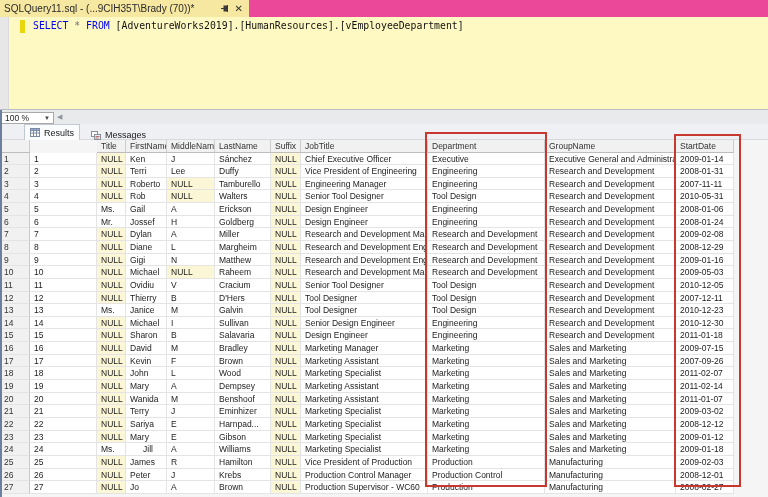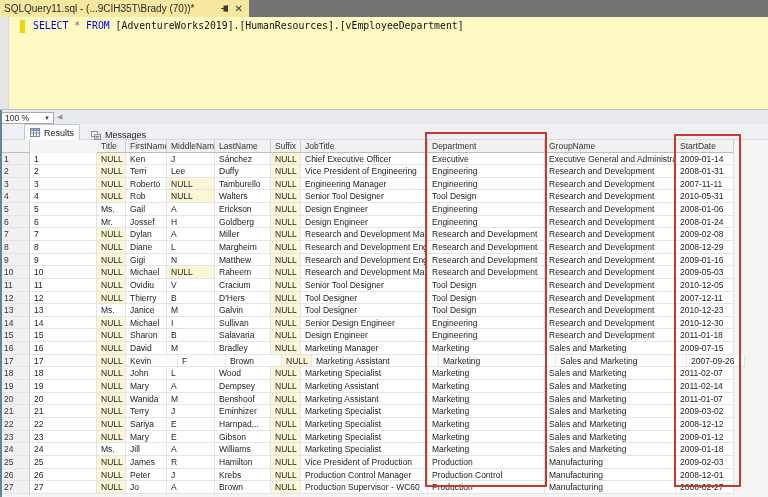--- a/index.html
+++ b/index.html
@@ -2,21 +2,21 @@
 <html><head>
 <meta charset="utf-8">
 <style>
   * { margin:0; padding:0; box-sizing:border-box; }
   html,body { width:768px; height:497px; }
   .screen {
     position:relative; width:768px; height:497px; overflow:hidden;
     background:#ffffff; font-family:"Liberation Sans", sans-serif; color:#1e1e1e;
   }
   
-  .tabbar { position:absolute; left:0; top:0; width:768px; height:17px; background:#737373; }
+  .tabbar { position:absolute; left:0; top:0; width:768px; height:17px; background:#ec4899; }
   .doc-tab {
     position:absolute; left:0; top:0; height:17px; width:249px; background:#f6e7a1;
     display:flex; align-items:center; padding:0 4px; gap:4px;
   }
   .doc-tab .title { font-size:10px; color:#2a2a2a; white-space:nowrap; flex:1; }
   .doc-tab svg { display:block; }
   .doc-tab .close-x { font-size:10px; color:#333; line-height:10px; padding:0 2px; }
   
   .editor { position:absolute; left:0; top:17px; width:768px; height:92px; background:#fef9c3; }
   .editor-margin { position:absolute; left:0; top:0; width:9px; height:92px; background:#e7e7e7; border-right:1px solid #dadada; }
@@ -342,21 +342,21 @@
           <div class="gcell null" style="width: 30px;">NULL</div>
           <div class="gcell" style="width: 127px;">Marketing Manager</div>
           <div class="gcell" style="width: 117px;">Marketing</div>
           <div class="gcell" style="width: 131px;">Sales and Marketing</div>
           <div class="gcell" style="width: 58px;">2009-07-15</div>
         </div>
         <div class="grow">
           <div class="gcell rownum" style="width: 30px;">17</div>
           <div class="gcell" style="width: 67px;">17</div>
           <div class="gcell null" style="width: 29px;">NULL</div>
-          <div class="gcell" style="width: 52px;">Kevin</div>
+          <div class="gcell" style="width: 41px;">Kevin</div>
           <div class="gcell" style="width: 48px;">F</div>
           <div class="gcell" style="width: 56px;">Brown</div>
           <div class="gcell null" style="width: 30px;">NULL</div>
           <div class="gcell" style="width: 127px;">Marketing Assistant</div>
           <div class="gcell" style="width: 117px;">Marketing</div>
           <div class="gcell" style="width: 131px;">Sales and Marketing</div>
           <div class="gcell" style="width: 58px;">2007-09-26</div>
         </div>
         <div class="grow">
           <div class="gcell rownum" style="width: 30px;">18</div>
@@ -433,21 +433,21 @@
           <div class="gcell null" style="width: 30px;">NULL</div>
           <div class="gcell" style="width: 127px;">Marketing Specialist</div>
           <div class="gcell" style="width: 117px;">Marketing</div>
           <div class="gcell" style="width: 131px;">Sales and Marketing</div>
           <div class="gcell" style="width: 58px;">2009-01-12</div>
         </div>
         <div class="grow">
           <div class="gcell rownum" style="width: 30px;">24</div>
           <div class="gcell" style="width: 67px;">24</div>
           <div class="gcell" style="width: 29px;">Ms.</div>
-          <div class="gcell" style="width: 41px;">Jill</div>
+          <div class="gcell" style="width: 41px; text-align: center;">Jill</div>
           <div class="gcell" style="width: 48px;">A</div>
           <div class="gcell" style="width: 56px;">Williams</div>
           <div class="gcell null" style="width: 30px;">NULL</div>
           <div class="gcell" style="width: 127px;">Marketing Specialist</div>
           <div class="gcell" style="width: 117px;">Marketing</div>
           <div class="gcell" style="width: 131px;">Sales and Marketing</div>
           <div class="gcell" style="width: 58px;">2009-01-18</div>
         </div>
         <div class="grow">
           <div class="gcell rownum" style="width: 30px;">25</div>

